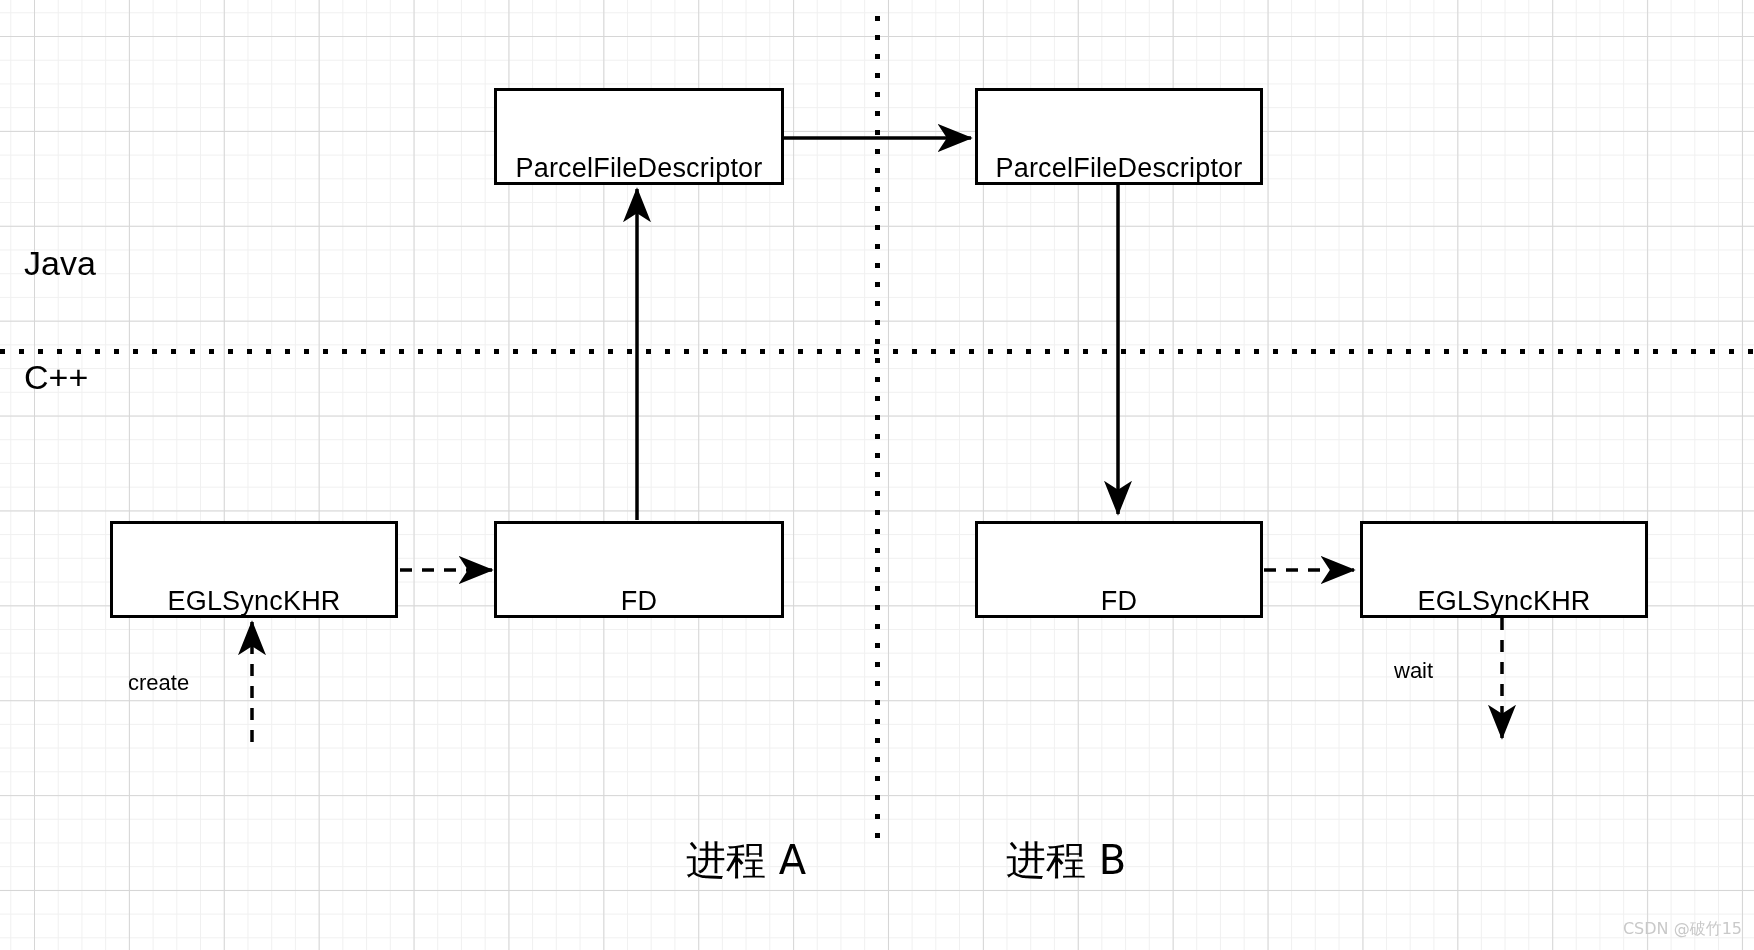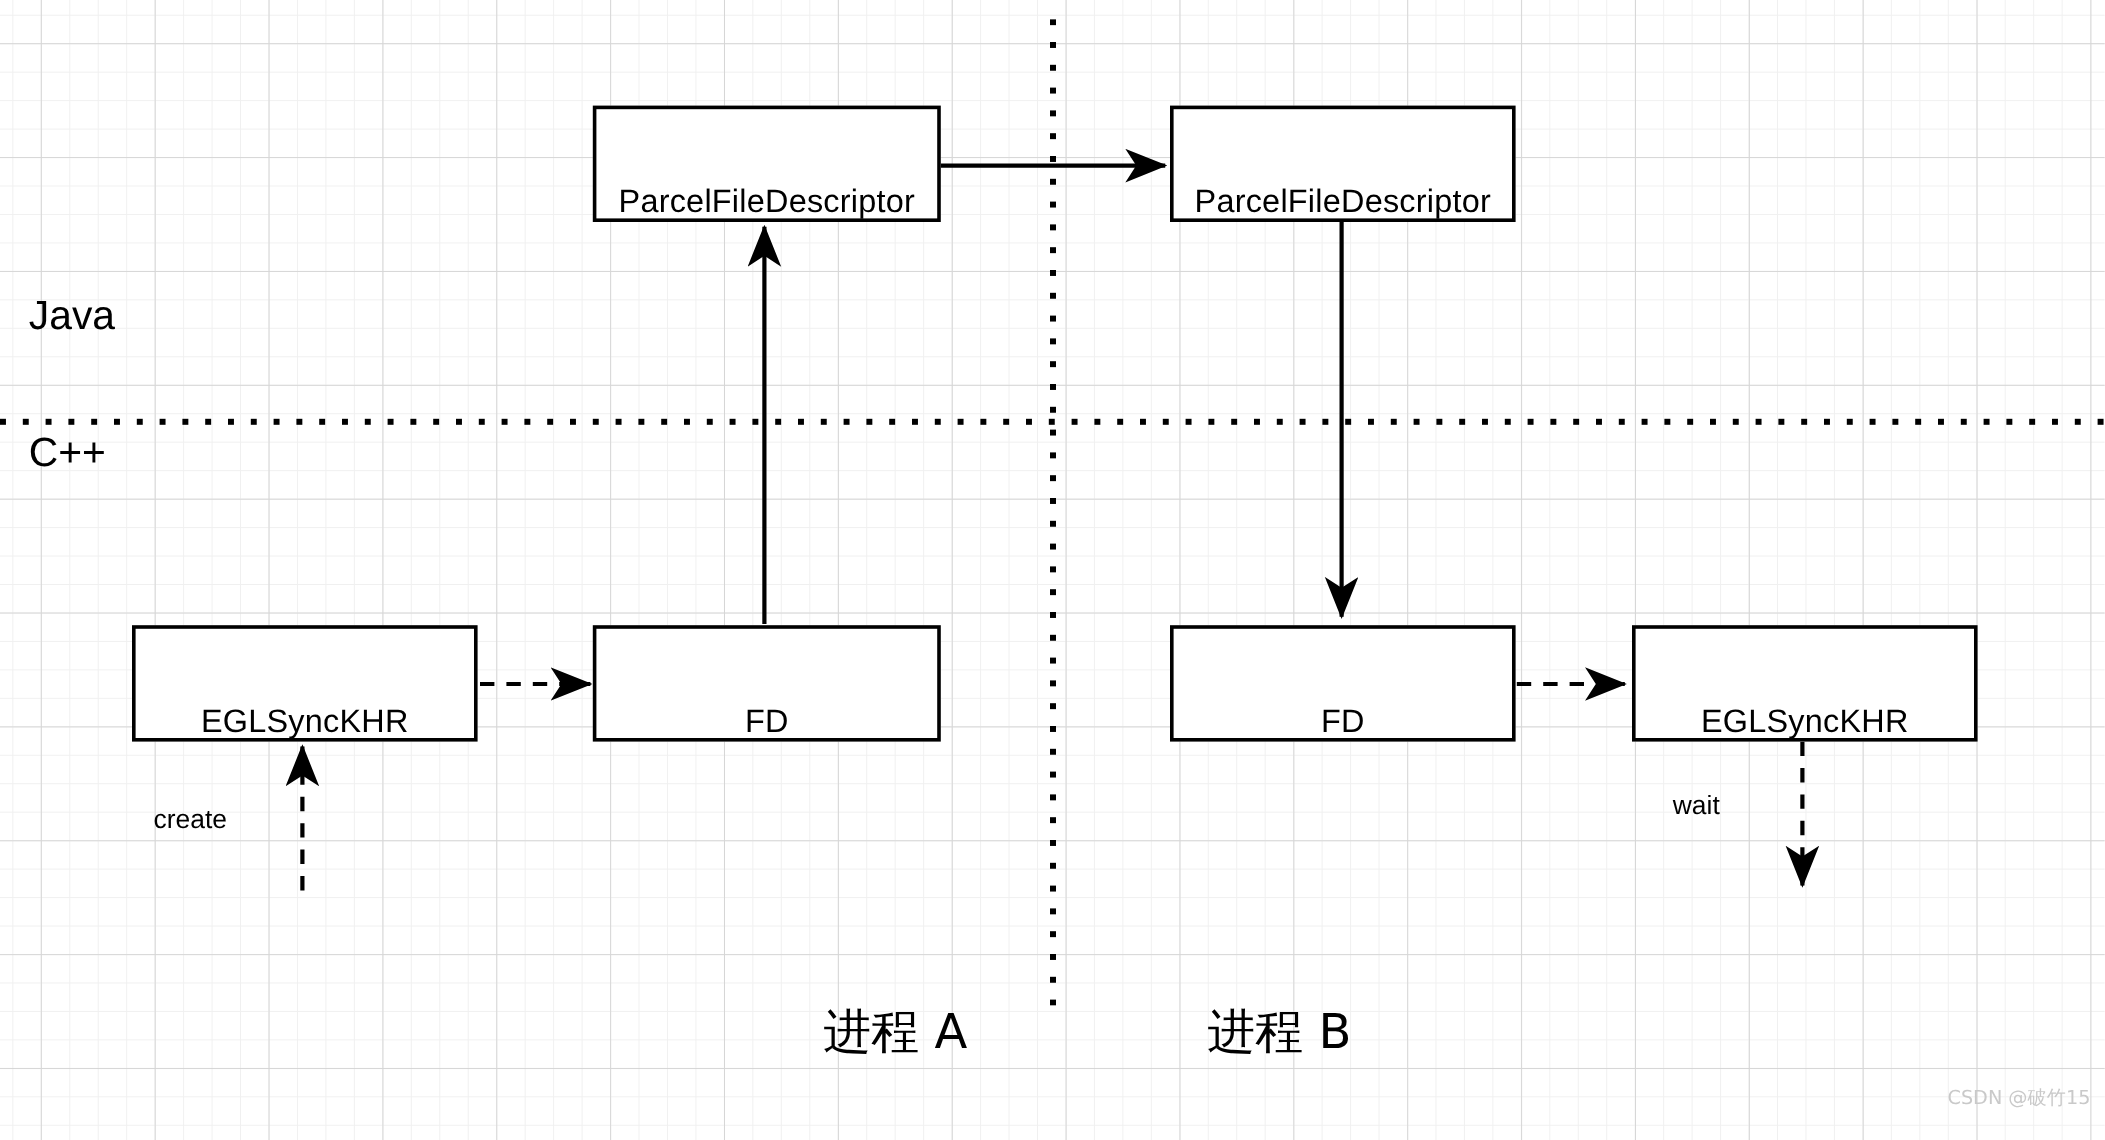--- a/index.html
+++ b/index.html
@@ -51,21 +51,21 @@
     line-height: 1;
     white-space: nowrap;
     z-index: 5;
   }
   .label.big { font-size: 34px; margin-top: 10px; }
   .label.cjk { font-size: 40px; font-family: "DejaVu Sans", sans-serif; }
 
   .watermark {
     position: absolute;
     right: 12px;
-    bottom: 24px;
+    bottom: 10px;
     font-size: 16px;
     color: #c9c9c9;
     white-space: nowrap;
     z-index: 6;
     font-family: "DejaVu Sans", sans-serif;
   }
 
   
   .sep-h {
     position: absolute;

